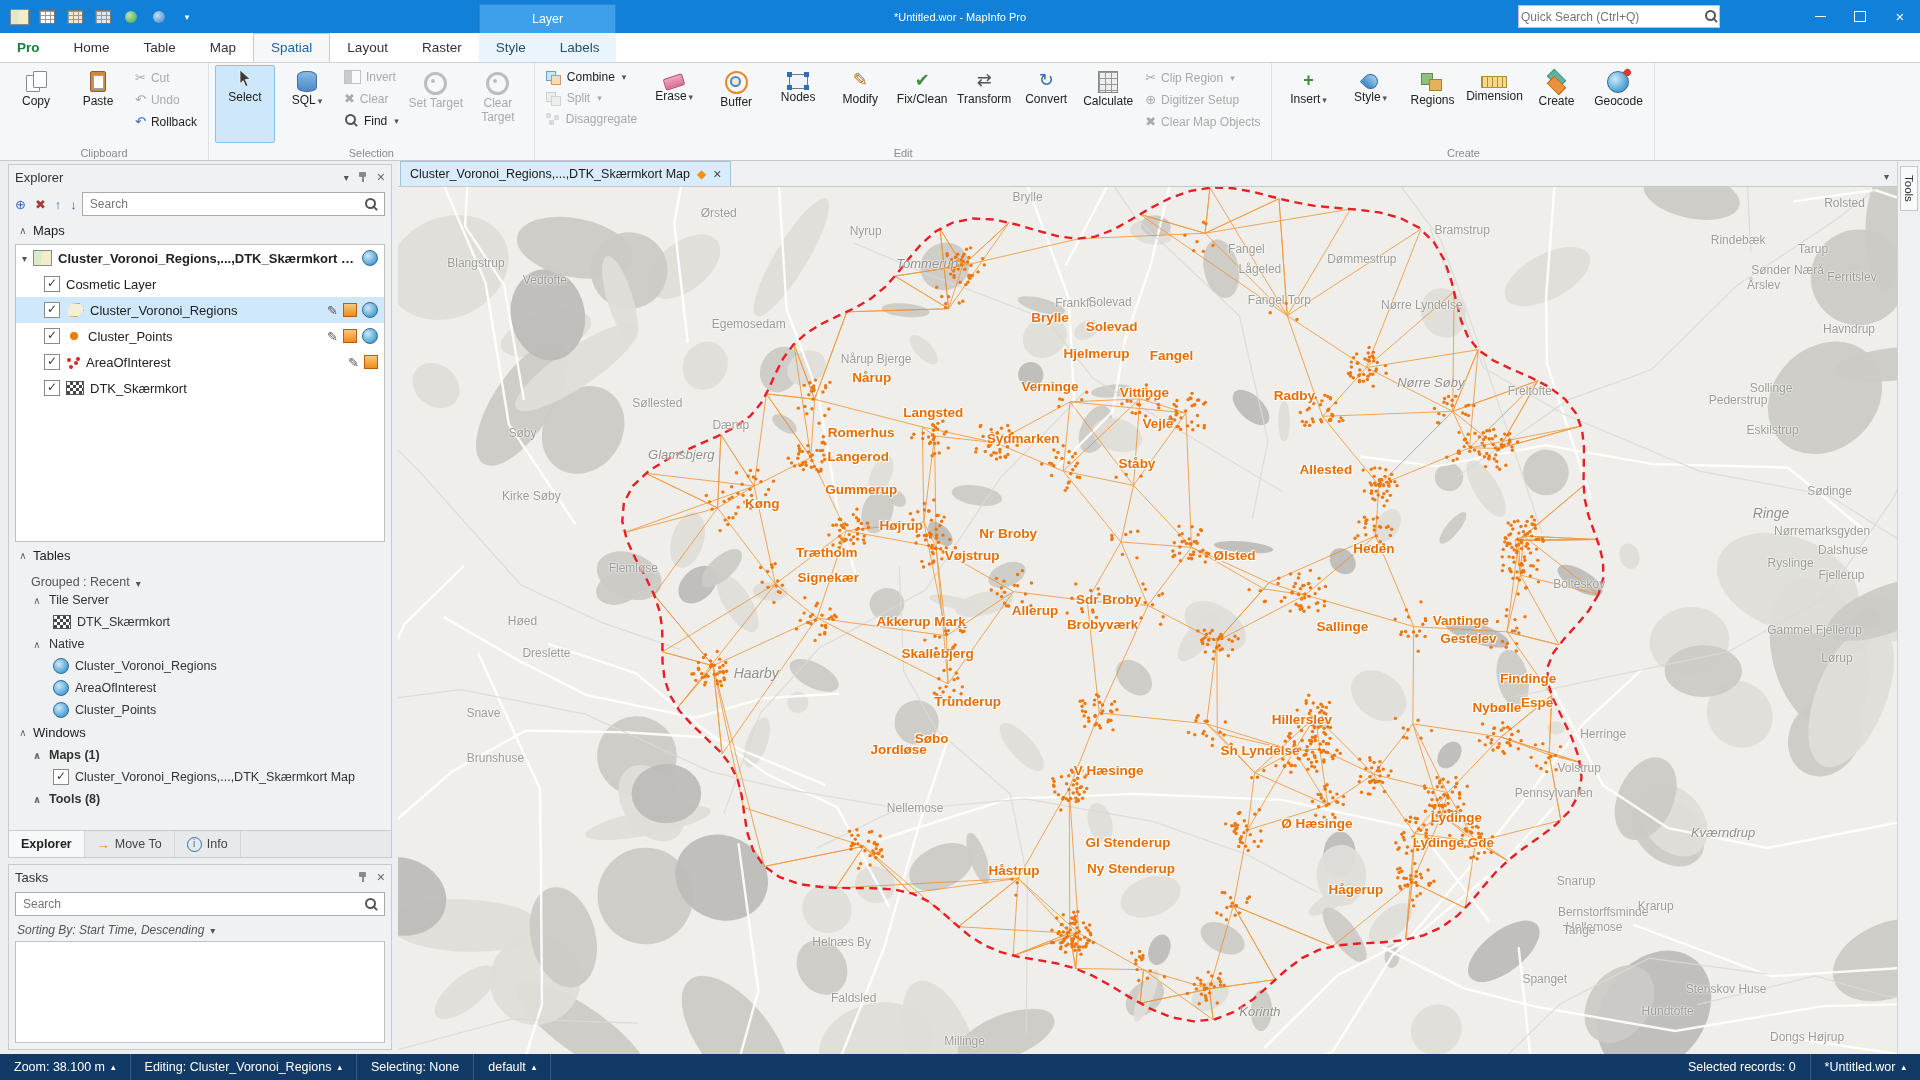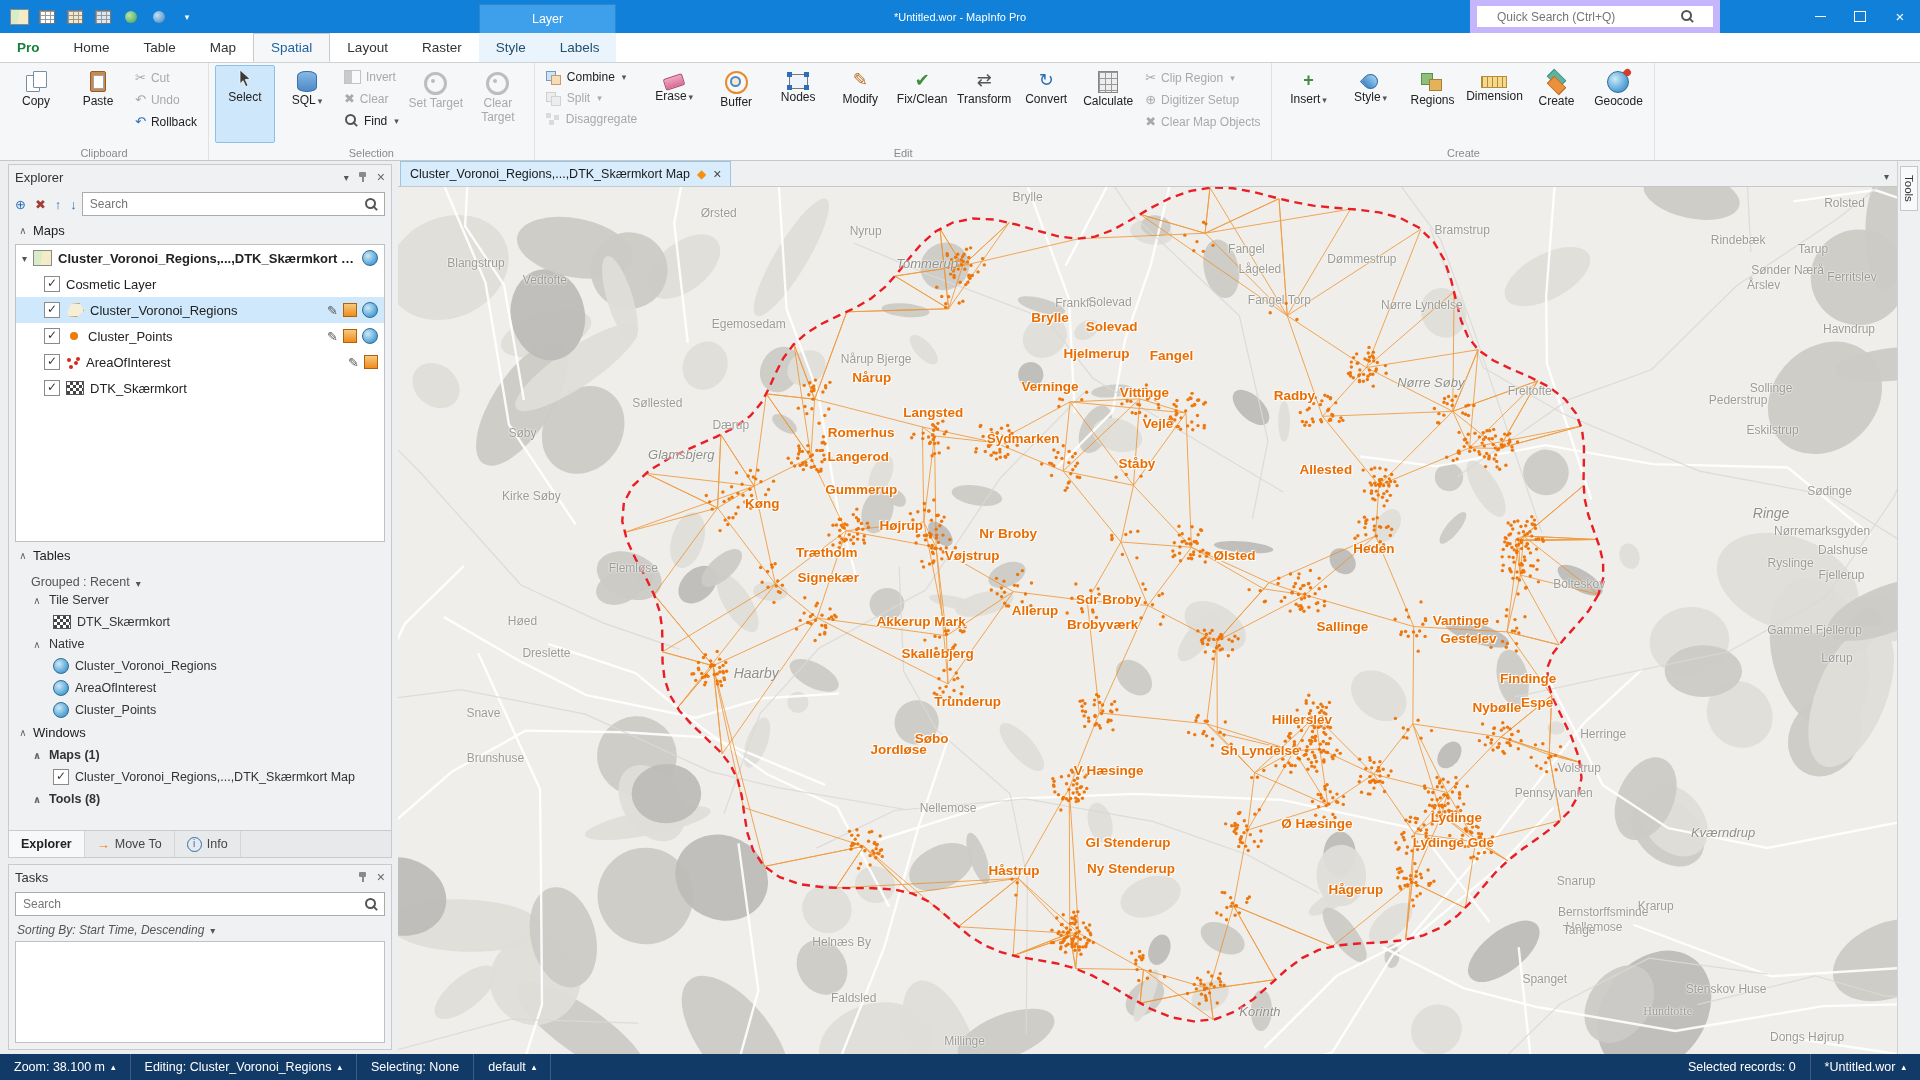--- a/index.html
+++ b/index.html
@@ -5,21 +5,21 @@
   html,body{margin:0;padding:0;}
   body{width:1920px;height:1080px;overflow:hidden;font-family:"Liberation Sans","DejaVu Sans",sans-serif;font-size:13px;color:#222;background:#e9ebed;-webkit-font-smoothing:antialiased;}
   #app{position:relative;width:1920px;height:1080px;background:#eceeef;}
 
   
   .titlebar{position:absolute;left:0;top:0;width:1920px;height:33px;background:#1080d8;display:flex;align-items:center;color:#fff;z-index:1;}
   .qat{display:flex;align-items:center;gap:10px;padding-left:10px;height:100%;}
   .qat .qi{width:18px;height:16px;display:inline-flex;align-items:center;justify-content:center;}
   .win-title{position:absolute;left:0;right:0;text-align:center;font-size:11px;pointer-events:none;}
   .tb-right{margin-left:auto;display:flex;align-items:center;height:100%;}
-  .qsearch{width:200px;height:21px;background:#fff;border:7px solid #c4b5fd;display:flex;align-items:center;padding:0 18px;margin-right:80px;}
+  .qsearch{width:200px;height:21px;background:#fff;border:1px solid #c4b5fd;display:flex;align-items:center;padding:0 0;margin-right:80px;}
   .qsearch input{border:none;outline:none;flex:1;font-size:12px;color:#444;font-family:inherit;background:transparent;}
   .winbtn{width:40px;height:33px;display:flex;align-items:center;justify-content:center;color:#fff;font-size:15px;}
   .i-min{width:11px;height:1px;background:#fff;display:inline-block;}
   .i-max{width:10px;height:9px;border:1px solid #fff;display:inline-block;}
 
   
   .tabrow{position:absolute;left:0;top:33px;width:1920px;height:29px;background:#fff;border-bottom:1px solid #d0d1d2;display:flex;align-items:stretch;z-index:2;}
   .rtab{padding:0 17px;display:flex;align-items:center;font-size:13.5px;color:#333;}
   .rtab.accent{color:#15803d;font-weight:bold;}
   .rtab.active{color:#1f63a0;background:#f6f7f8;border:1px solid #c9c9c9;border-bottom:1px solid #f6f7f8;}
@@ -2706,32 +2706,32 @@
             <span class="lbl-g" style="left: 8.3%; top: 50.1%;">Høed</span>
             <span class="lbl-g" style="left: 94.5%; top: 51.1%;">Gammel Fjellerup</span>
             <span class="lbl-g" style="left: 9.9%; top: 53.7%;">Dreslette</span>
             <span class="lbl-g" style="left: 96%; top: 54.3%;">Lørup</span>
             <span class="lbl-g big" style="left: 23.9%; top: 56%; font-size: 14px;">Haarby</span>
             <span class="lbl-g" style="left: 5.7%; top: 60.7%;">Snave</span>
             <span class="lbl-g" style="left: 80.4%; top: 63.1%;">Herringe</span>
             <span class="lbl-g" style="left: 6.5%; top: 65.9%;">Brunshuse</span>
             <span class="lbl-g" style="left: 78.8%; top: 67%;">Volstrup</span>
             <span class="lbl-g" style="left: 77.1%; top: 69.9%;">Pennsylvanien</span>
-            <span class="lbl-g" style="left: 34.5%; top: 71.6%; margin-left: 33px;">Nellemose</span>
+            <span class="lbl-g" style="left: 34.5%; top: 71.6%;">Nellemose</span>
             <span class="lbl-g big" style="left: 88.4%; top: 74.4%; font-size: 13px;">Kværndrup</span>
             <span class="lbl-g" style="left: 78.6%; top: 80.1%;">Snarup</span>
             <span class="lbl-g" style="left: 80.4%; top: 83.6%;">Bernstorffsminde</span>
             <span class="lbl-g" style="left: 83.9%; top: 82.9%;">Krarup</span>
             <span class="lbl-g" style="left: 79.8%; top: 85.4%;">Hellemose</span>
             <span class="lbl-g" style="left: 78.8%; top: 85.7%;">Tange</span>
             <span class="lbl-g" style="left: 29.6%; top: 87.1%;">Helnæs By</span>
             <span class="lbl-g" style="left: 30.4%; top: 93.5%;">Faldsled</span>
             <span class="lbl-g" style="left: 76.5%; top: 91.4%;">Spanget</span>
             <span class="lbl-g" style="left: 88.6%; top: 92.5%;">Stenskov Huse</span>
-            <span class="lbl-g" style="left: 84.7%; top: 95%; font-family: Liberation Serif, serif;">Hundtofte</span>
+            <span class="lbl-g" style="left: 84.7%; top: 95%;">Hundtofte</span>
             <span class="lbl-g big" style="left: 57.5%; top: 95%; font-size: 13px;">Korinth</span>
             <span class="lbl-g" style="left: 94%; top: 98%;">Dongs Højrup</span>
             <span class="lbl-g" style="left: 37.8%; top: 98.5%;">Millinge</span>
           </div>
         <div class="map-labels">
 
         <span class="lbl-o" style="left: 43.5%; top: 15%;">Brylle</span>
             <span class="lbl-o" style="left: 47.6%; top: 16%;">Solevad</span>
             <span class="lbl-o" style="left: 46.6%; top: 19.2%;">Hjelmerup</span>
             <span class="lbl-o" style="left: 51.6%; top: 19.4%;">Fangel</span>

